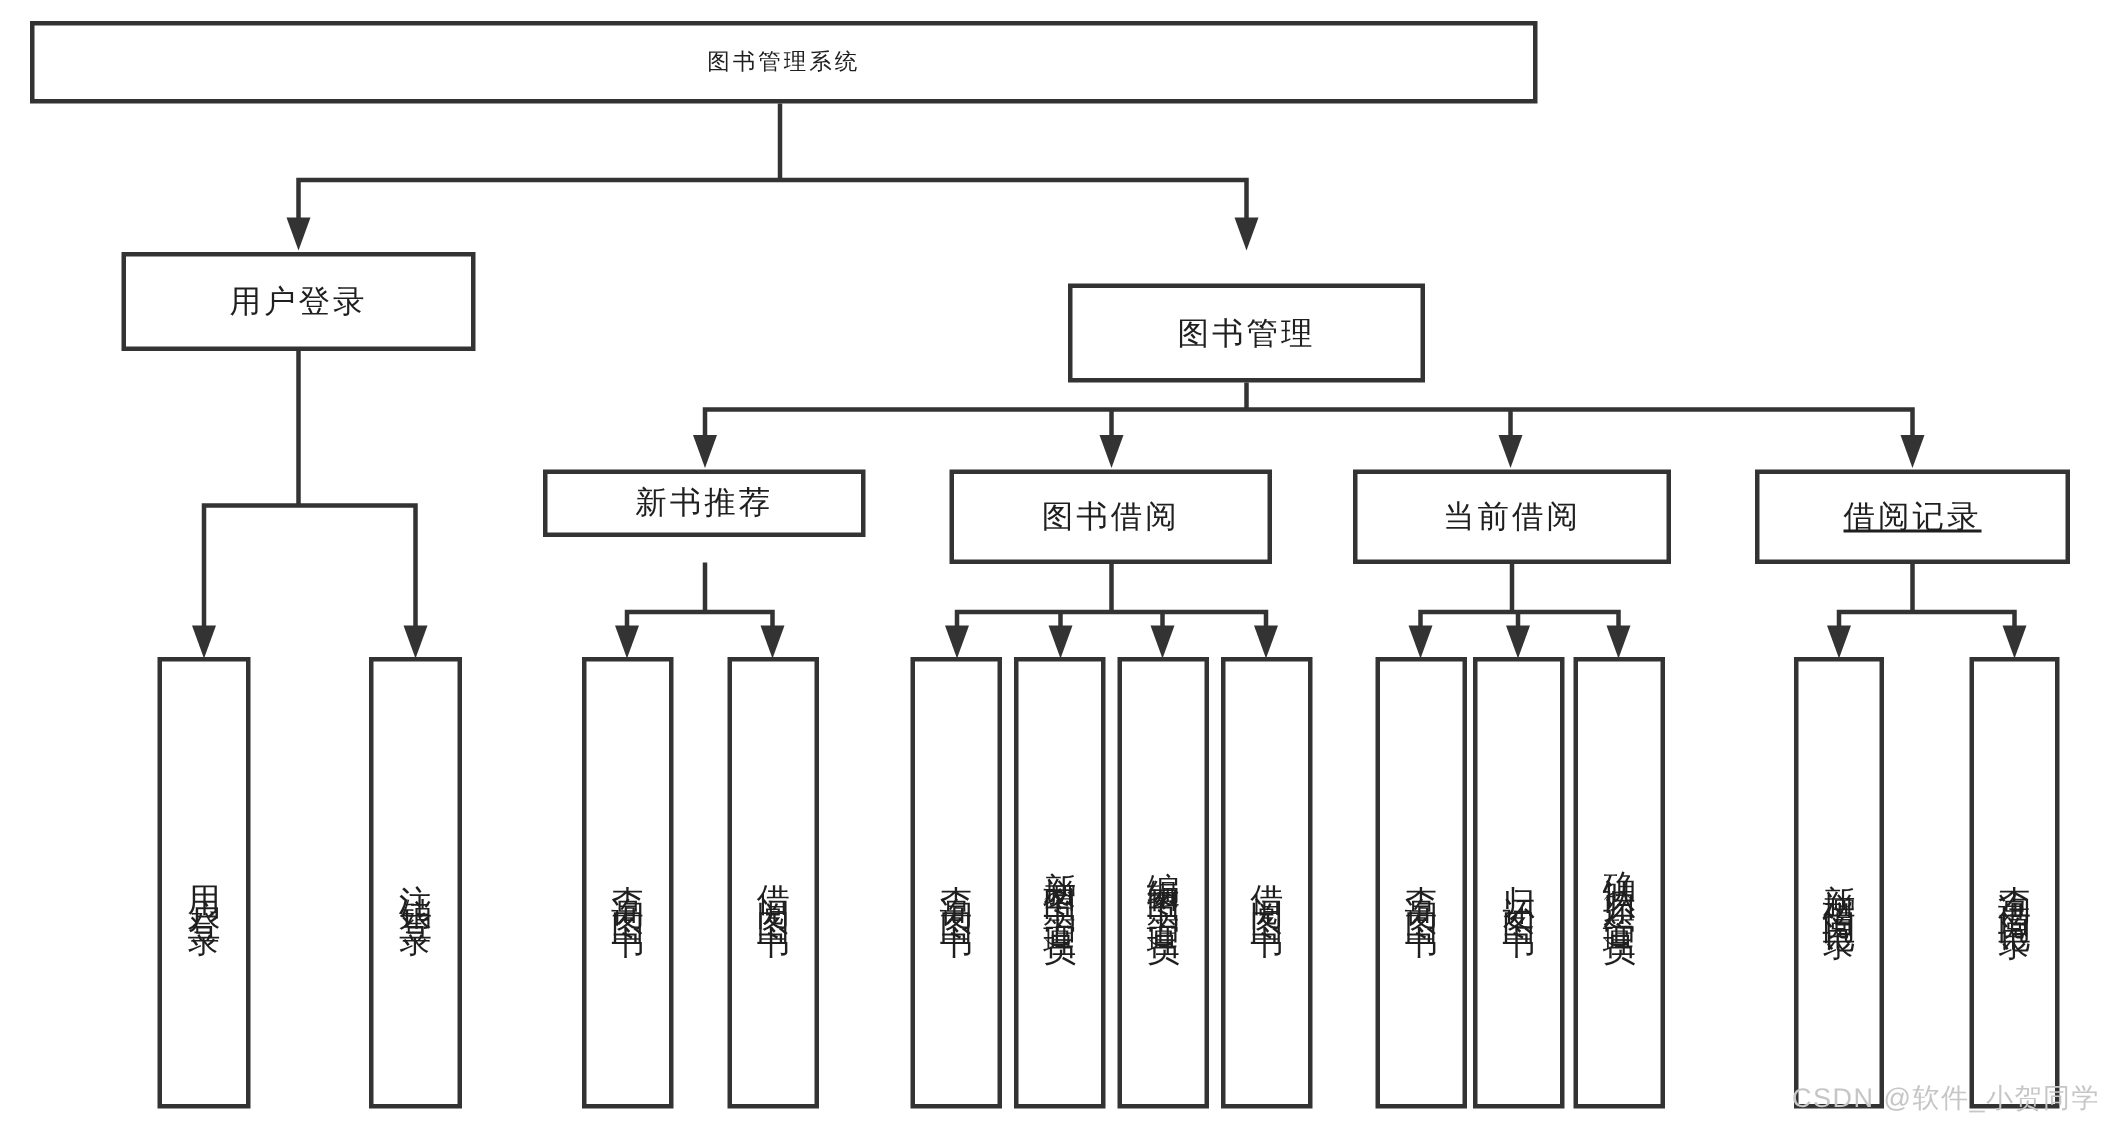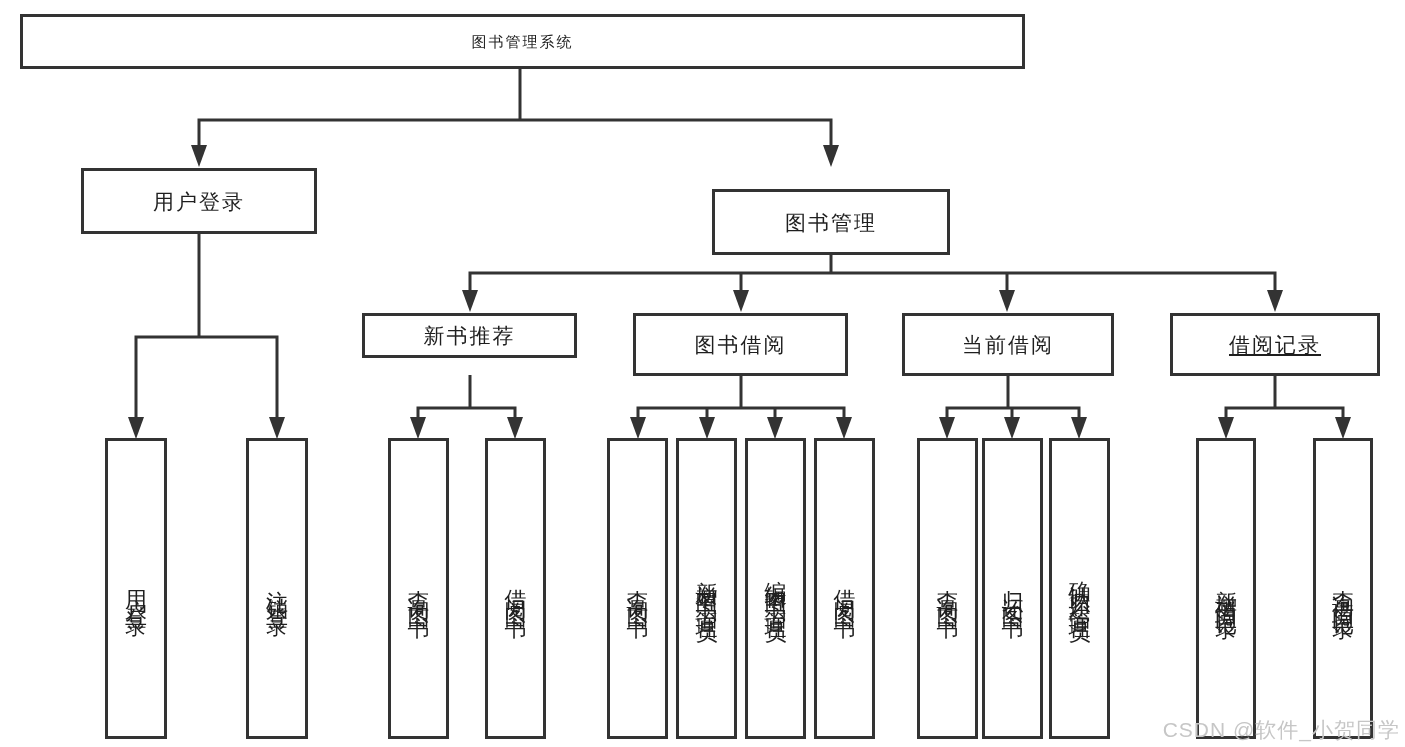--- a/index.html
+++ b/index.html
@@ -37,21 +37,21 @@
     font-size: 22px;
     letter-spacing: 9px;
     padding-top: 2px;
   }
   .vnode-long { letter-spacing: 6px; }
   .watermark {
     position: absolute;
     right: 5px;
     bottom: 3px;
     color: #c6c6c6;
-    font-size: 21px;
+    font-size: 18px;
     letter-spacing: 1px;
     z-index: 5;
     white-space: nowrap;
   }
 </style>
 </head>
 <body>
 
 <div id="canvas">
 

